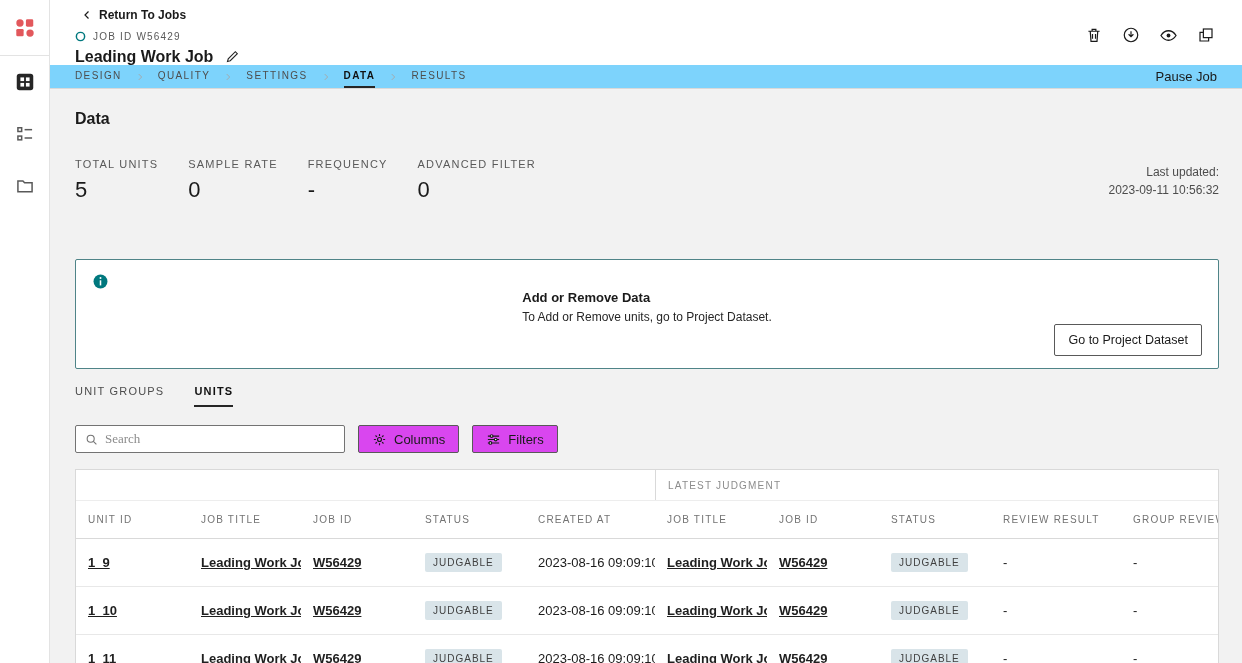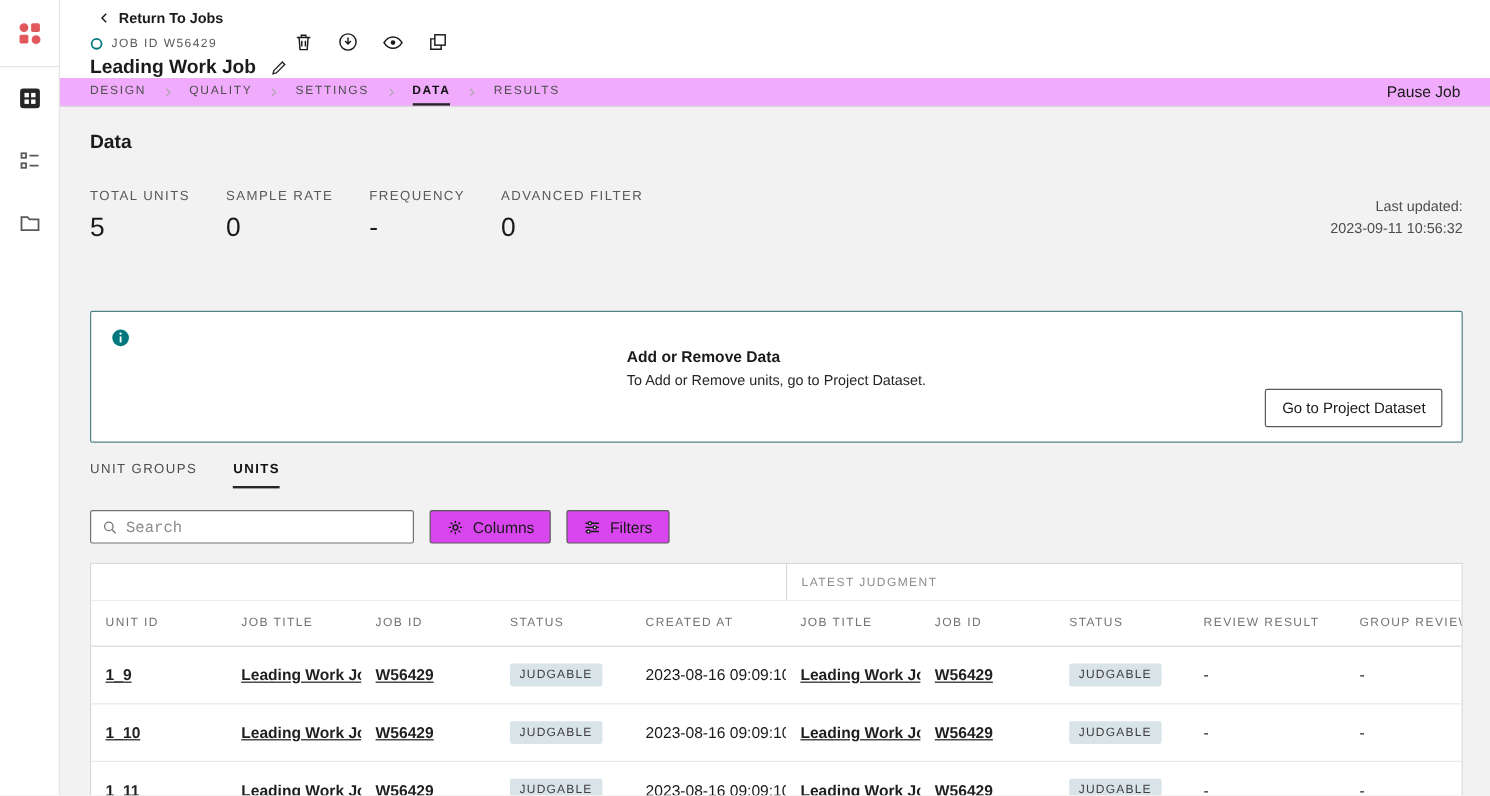--- a/index.html
+++ b/index.html
@@ -21,39 +21,39 @@
   .side-item {
     width:50px; height:52px; background:none; border:none; cursor:pointer;
     display:flex; align-items:center; justify-content:center; color:#595959;
   }
   .side-item.active { color:#262626; }
 
   
   .content { flex:1; display:flex; flex-direction:column; min-width:0; }
   .topbar {
     background:#fff; height:65px; padding:8px 25px 0 25px;
-    display:flex; justify-content:flex-start;
+    display:flex; justify-content:space-between;
   }
   .back-link {
     display:inline-flex; align-items:center; gap:6px; margin-left:6px;
     font-size:12px; font-weight:600; color:#1a1a1a; cursor:pointer; text-decoration:none;
   }
   .jobid-row {
     display:flex; align-items:center; gap:7px; margin-top:7px;
     font-size:10px; letter-spacing:1.2px; color:#595959; text-transform:uppercase;
   }
   .title-row { display:flex; align-items:center; gap:10px; margin-top:5px; }
   .title-row h1 { font-size:16px; font-weight:700; }
   .icon-btn { background:none; border:none; cursor:pointer; color:#262626; padding:2px; display:flex; }
   .topbar-actions { display:flex; align-items:flex-start; gap:15px; padding-top:16px; }
   .topbar-actions .icon-btn { color:#1a1a1a; }
 
   
   .steps {
-    background:#f0abfc; height:24px; border-bottom:1px solid #d9d9d9;
+    background:#7dd3fc; height:24px; border-bottom:1px solid #d9d9d9;
     display:flex; align-items:stretch; padding:0 25px; flex-shrink:0;
   }
   .step {
     display:flex; align-items:center; font-size:10px; letter-spacing:1.4px;
     color:#4d4d4d; text-transform:uppercase; cursor:pointer;
     border-bottom:2px solid transparent;
   }
   .step.active { color:#111; font-weight:700; border-bottom-color:#262626; }
   .step-sep { display:flex; align-items:center; color:#a6a6a6; margin:0 13px; }
   .pause-link { margin-left:auto; display:flex; align-items:center; font-size:13px; color:#1a1a1a; cursor:pointer; }
@@ -85,21 +85,21 @@
     padding-bottom:8px; border-bottom:2px solid transparent; cursor:pointer;
   }
   .tab.active { color:#111; font-weight:700; border-bottom-color:#262626; }
 
   .controls { display:flex; gap:13px; margin-top:18px; }
   .search-box {
     width:270px; height:28px; background:#fff; border:1px solid #737373; border-radius:2px;
     display:flex; align-items:center; padding:0 9px; gap:7px; color:#737373;
   }
   .search-box input {
-    border:none; outline:none; flex:1; font-size:13px; font-family:Liberation Mono, monospace; color:#b91c1c; background:transparent;
+    border:none; outline:none; flex:1; font-size:13px; font-family:Liberation Serif, serif; color:#b91c1c; background:transparent;
   }
   .search-box input::placeholder { color:#8c8c8c; }
   .ctrl-btn {
     height:28px; background:#d946ef; border:1px solid #595959; border-radius:2px;
     display:flex; align-items:center; gap:7px; padding:0 13px;
     font-size:13px; font-family:inherit; cursor:pointer; color:#1a1a1a;
   }
 
   
   .table { margin-top:16px; background:#fff; border:1px solid #d9d9d9; }

